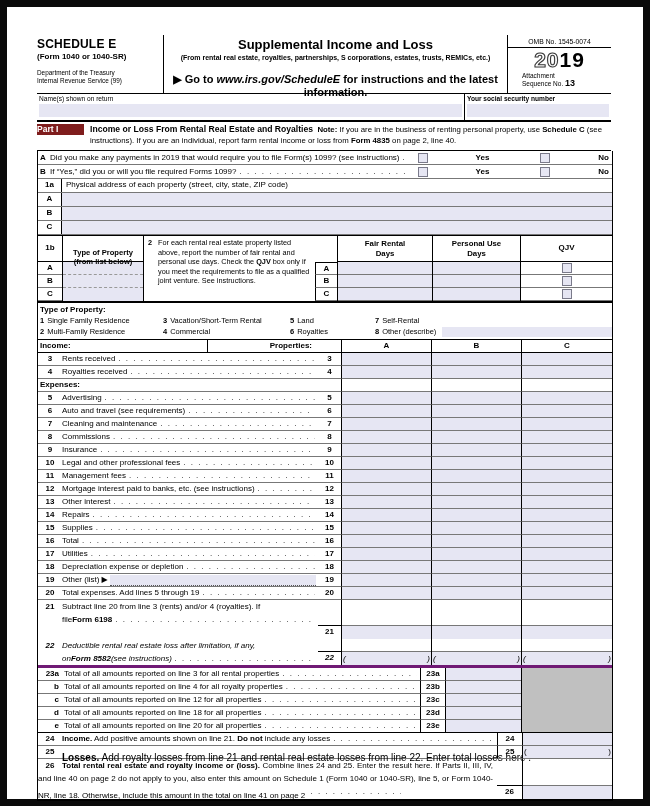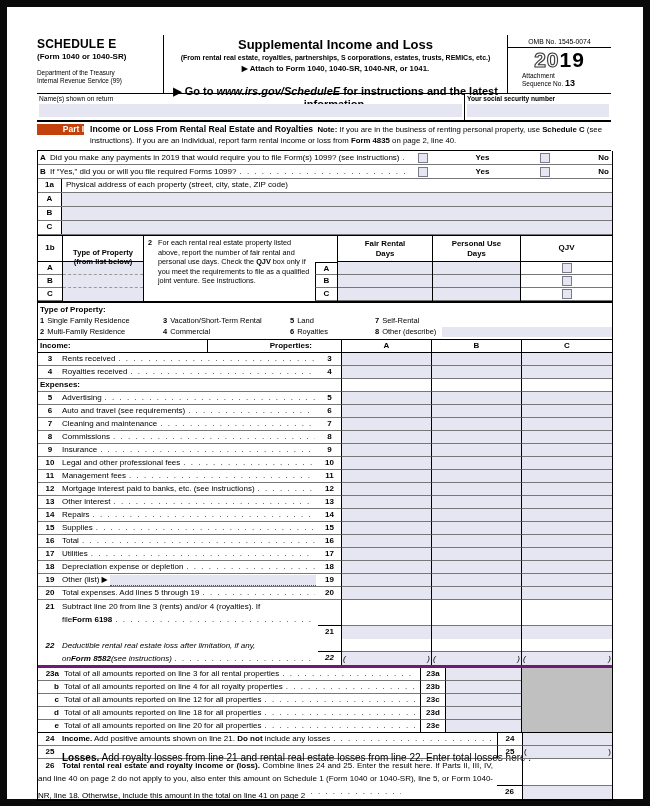--- a/index.html
+++ b/index.html
@@ -29,22 +29,22 @@
   .att .attno{font-size:9px;font-weight:bold;}
   
   .namerow{display:flex;width:574px;border-bottom:2px solid #000;height:26px;}
   .namecell{flex:1;padding:1px 2px;box-sizing:border-box;}
   .flabel{font-size:6.6px;font-weight:bold;}
   .namecell .flabel{font-weight:normal;}
   .namefield,.ssnfield{height:13px;margin-top:2px;}
   .ssncell{width:147px;border-left:1px solid #000;padding:1px 2px;box-sizing:border-box;}
   
   .part1{display:flex;padding-top:2px;border-bottom:1.5px solid #000;min-height:26px;}
-  .badge{width:47px;height:11px;background:#c2410c;color:#fff;font-weight:bold;font-size:8.5px;
-         text-align:right;line-height:11px;margin-right:6px;flex:none;}
+  .badge{width:47px;height:11px;background:#7f1d1d;color:#fff;font-weight:bold;font-size:8.5px;
+         text-align:left;line-height:11px;margin-right:6px;flex:none;}
   .p1text{flex:1;font-size:7.8px;line-height:10.5px;}
   .p1h{font-size:8.6px;}
   
   .boxed{width:574px;border-left:1px solid #000;border-right:1px solid #000;box-sizing:content-box;}
   .row{display:flex;height:13px;line-height:12px;align-items:stretch;}
   .qrow{display:flex;height:13px;line-height:13px;align-items:center;padding:0 3px 0 2px;border-bottom:1px solid #777;}
   .qrow:last-of-type{border-bottom:1px solid #000;}
   .qletter{width:10px;font-weight:bold;flex:none;}
   .qtext{white-space:nowrap;}
   .dots{flex:1;overflow:hidden;white-space:nowrap;margin:0 3px;}
@@ -157,21 +157,20 @@
       <div class="sch">SCHEDULE E</div>
       <div class="schsub">(Form 1040 or 1040-SR)</div>
       <div class="dept">
         <div>Department of the Treasury</div>
         <div>Internal Revenue Service (99)</div>
       </div>
     </div>
     <div class="hdr-center">
       <div class="title">Supplemental Income and Loss</div>
       <div class="subtitle">(From rental real estate, royalties, partnerships, S corporations, estates, trusts, REMICs, etc.)</div>
-      <div class="attach">▶ Attach to Form 1040, 1040-SR, 1040-NR, or 1041.</div>
       <div class="goto"><span>▶ Go to </span><span class="i">www.irs.gov/ScheduleE</span><span> for instructions and the latest information.</span></div>
     </div>
     <div class="hdr-right">
       <div class="omb">OMB No. 1545-0074</div>
       <div class="year"><span class="y-out">20</span><span class="y-b">19</span></div>
       <div class="att"><span>Attachment</span><br><span>Sequence No.</span> <span class="attno">13</span></div>
     </div>
   </div>
 
   <div class="namerow">

